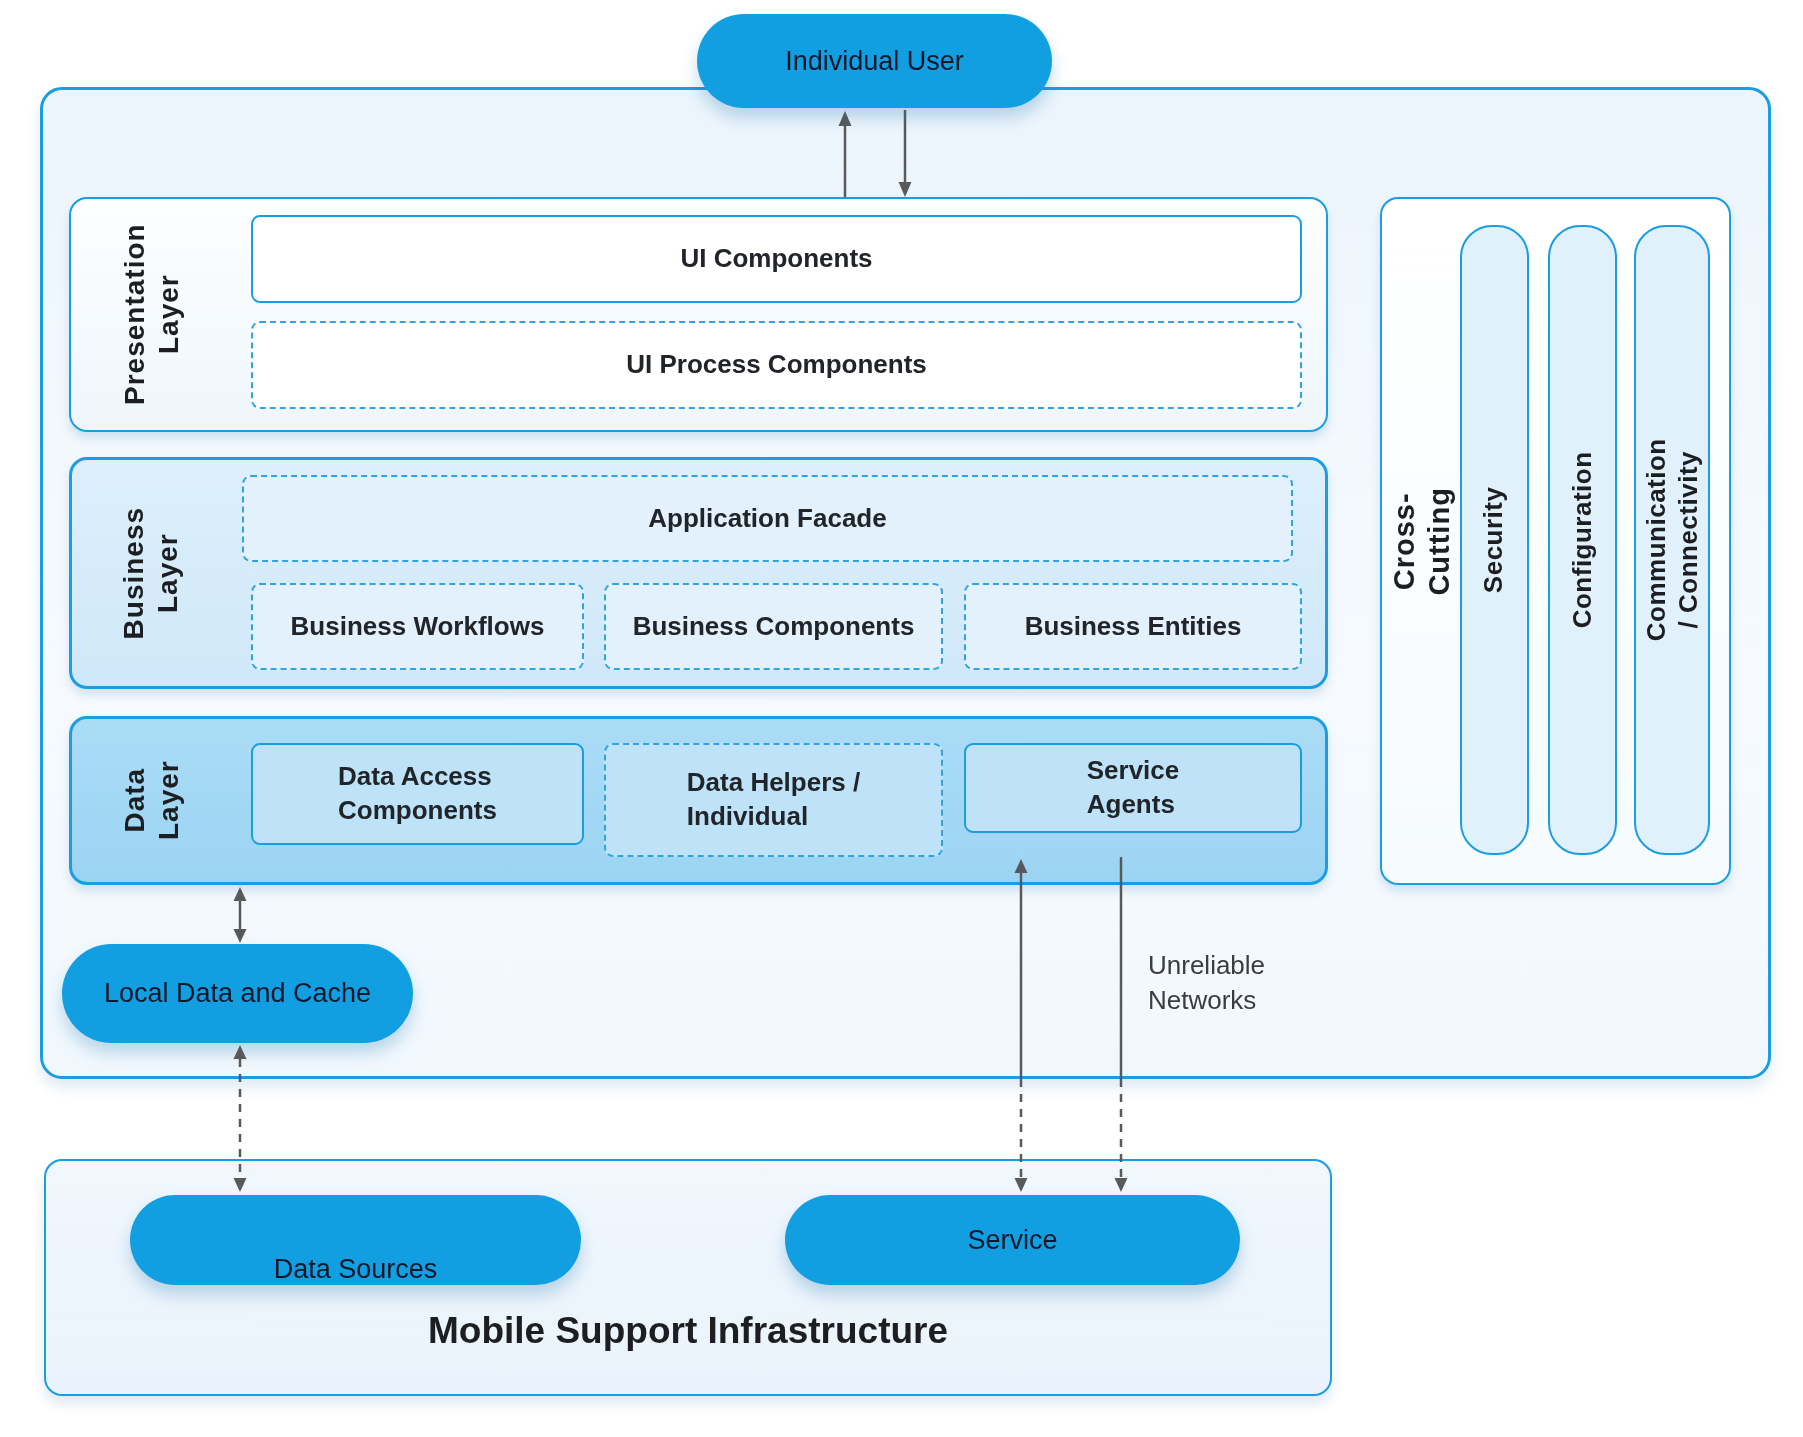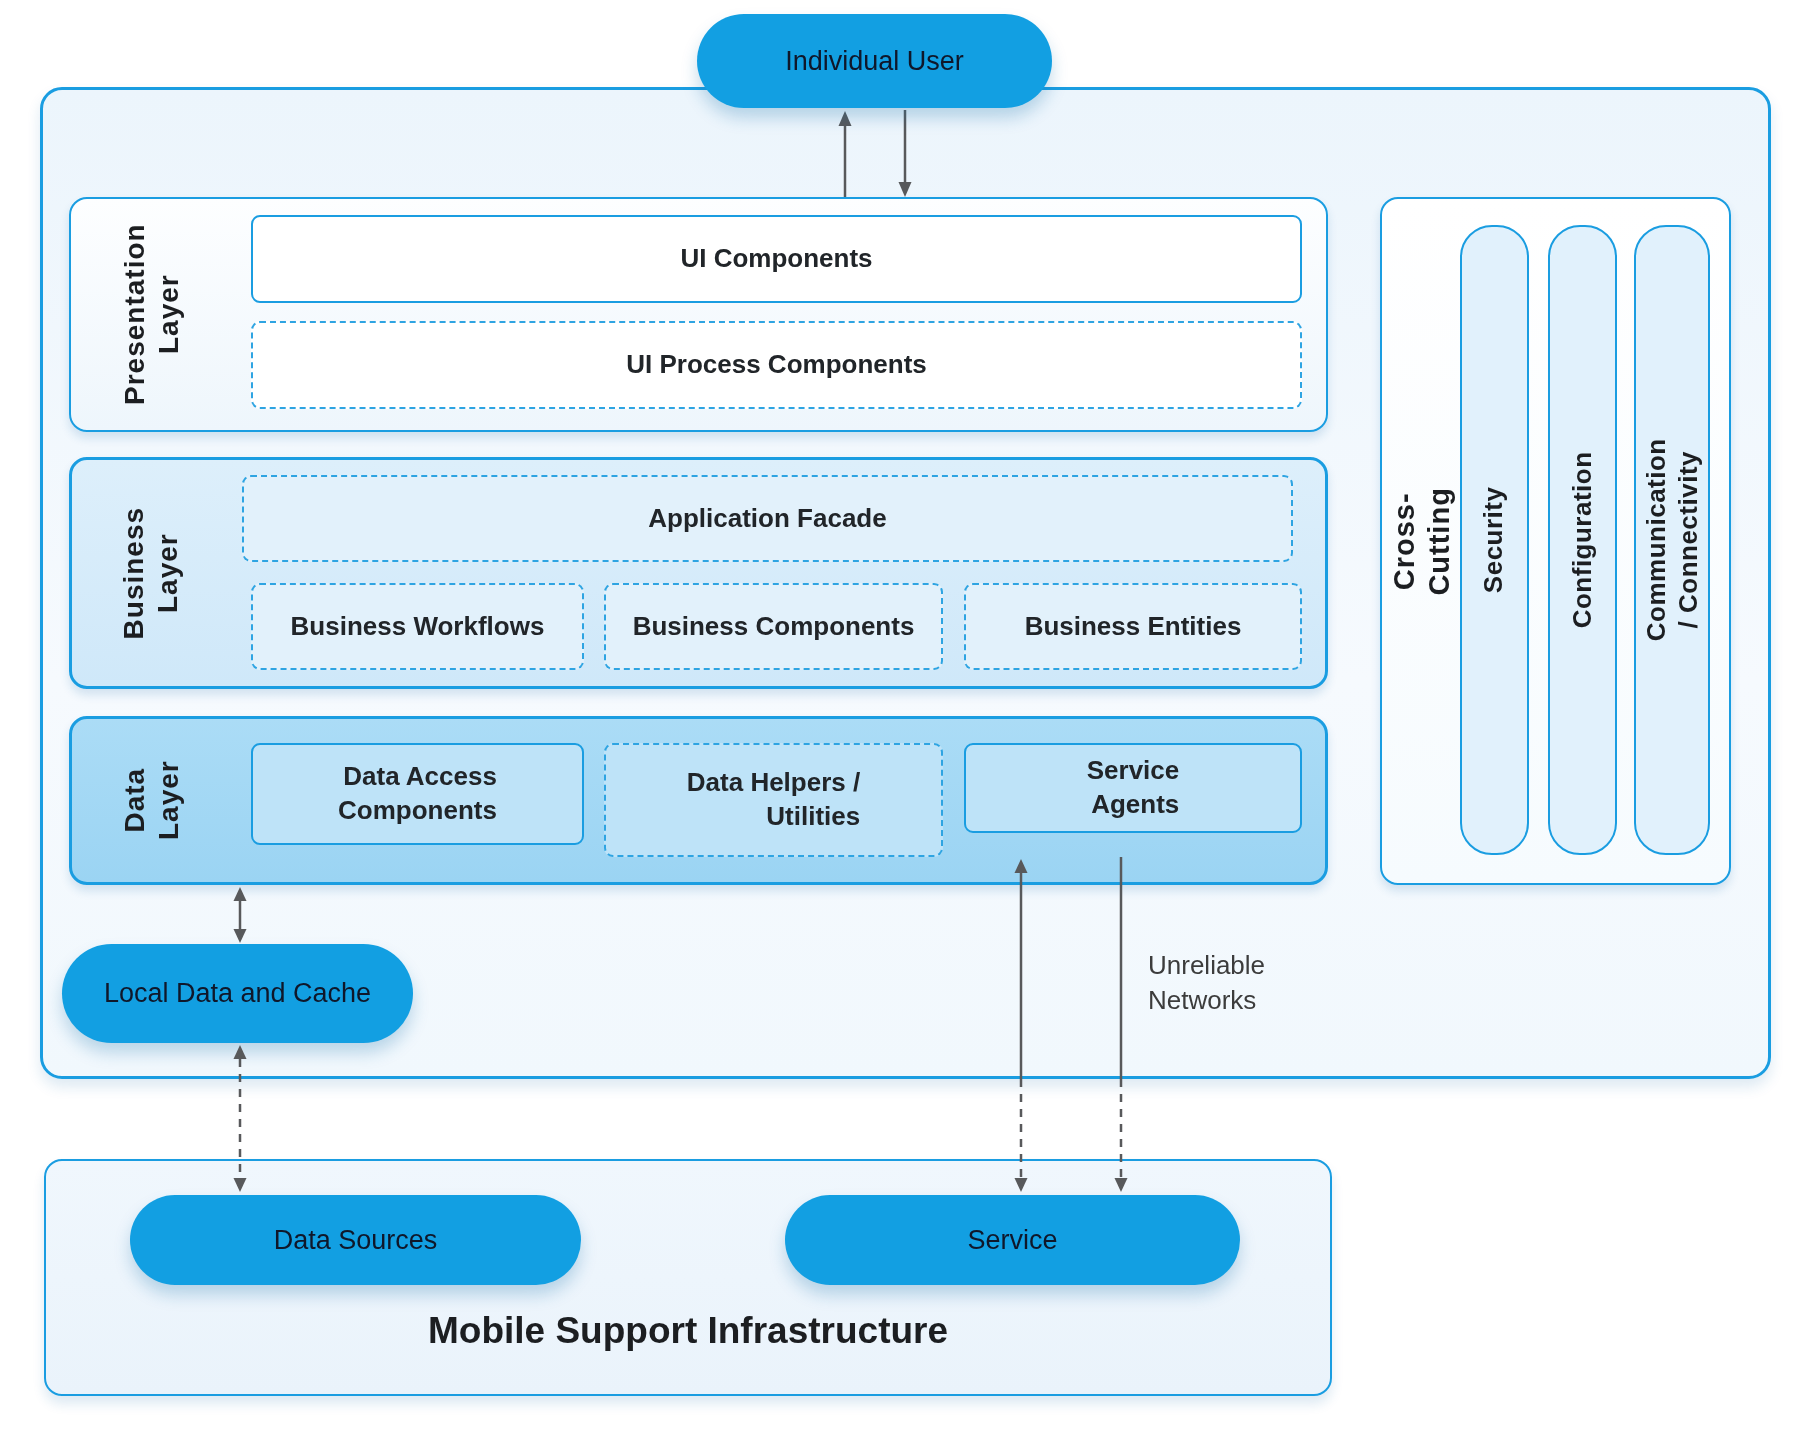--- a/index.html
+++ b/index.html
@@ -12,21 +12,21 @@
   html,body{margin:0;padding:0;background:#ffffff;}
   .canvas{
     position:relative;width:1803px;height:1437px;background:#ffffff;overflow:hidden;
     font-family:"Liberation Sans","DejaVu Sans",sans-serif;color:var(--ink);
   }
   .abs{position:absolute;}
   .panel{border:3px solid var(--border);border-radius:22px;box-sizing:border-box;}
   .layer{border:3px solid var(--border);border-radius:18px;box-sizing:border-box;
          box-shadow:0 6px 10px rgba(23,107,170,0.16);}
   .box{border:2px solid var(--border);border-radius:9px;box-sizing:border-box;
-       display:flex;align-items:center;justify-content:center;text-align:right;
+       display:flex;align-items:center;justify-content:center;text-align:left;
        font-weight:bold;font-size:26px;line-height:1.3;color:var(--ink);}
   .dashedb{border-style:dashed;border-color:var(--dash);}
   .pill{background:var(--accent);color:#0f172a;font-weight:normal;font-size:27px;
         display:flex;align-items:center;justify-content:center;text-align:center;
         box-shadow:0 10px 16px rgba(20,110,170,0.25);box-sizing:border-box;}
   .vlabel{display:flex;align-items:center;justify-content:center;}
   .vlabel>span{transform:rotate(-90deg);white-space:pre-line;text-align:center;
         font-weight:bold;font-size:28px;line-height:1.22;letter-spacing:1px;color:#1c1e21;}
   .vpill{background:#e1f1fc;border:2px solid var(--border);border-radius:32px;box-sizing:border-box;}
   .vpill>span{font-size:26px;letter-spacing:0.5px;}
@@ -81,21 +81,21 @@
   <div class="abs vlabel" style="left:69px;top:716px;width:165px;height:169px;">
     <span>Data
 Layer</span>
   </div>
   <div class="abs box prewrap" style="left:251px;top:743px;width:333px;height:102px;background:#bee3f8;">
     <span class="prewrap">Data Access
 Components</span>
   </div>
   <div class="abs box dashedb" style="left:604px;top:743px;width:339px;height:114px;background:#bee3f8;">
     <span class="prewrap">Data Helpers /
-Utilities</span>
+Individual</span>
   </div>
   <div class="abs box" style="left:964px;top:743px;width:338px;height:90px;background:#bee3f8;">
     <span class="prewrap">Service
 Agents</span>
   </div>
 
   <div class="abs layer" style="left:1380px;top:197px;width:351px;height:688px;border-width:2.5px;
               background:linear-gradient(180deg,#ffffff 0%,#f6fbfe 100%);"></div>
   <div class="abs vlabel" style="left:1384px;top:197px;width:76px;height:688px;">
     <span style="font-size:29px;">Cross-Cutting</span>
@@ -113,21 +113,21 @@
   <div class="abs pill" style="left:62px;top:944px;width:351px;height:99px;border-radius:50px;">
     <span>Local Data and Cache</span>
   </div>
 
   <div class="abs note prewrap" style="left:1148px;top:948px;">Unreliable
 Networks</div>
 
   <div class="abs panel" style="left:44px;top:1159px;width:1288px;height:237px;border-width:2.5px;border-radius:18px;
               background:linear-gradient(180deg,#f0f7fd 0%,#eaf3fb 100%);
               box-shadow:0 8px 12px rgba(23,107,170,0.14);"></div>
-  <div class="abs pill" style="left:130px;top:1195px;width:451px;height:90px;border-radius:45px;">
+  <div class="abs pill" style="left:130px;top:1195px;width:451px;height:90px;border-radius:45px;align-items:flex-end;">
     <span>Data Sources</span>
   </div>
   <div class="abs pill" style="left:785px;top:1195px;width:455px;height:90px;border-radius:45px;">
     <span>Service</span>
   </div>
   <div class="abs title" style="left:44px;top:1310px;width:1288px;text-align:center;font-size:37px;">Mobile Support Infrastructure</div>
 
   <svg class="connectors" width="1803" height="1437" viewBox="0 0 1803 1437">
     <g stroke="#58595b" stroke-width="2.5" fill="#58595b">
 

